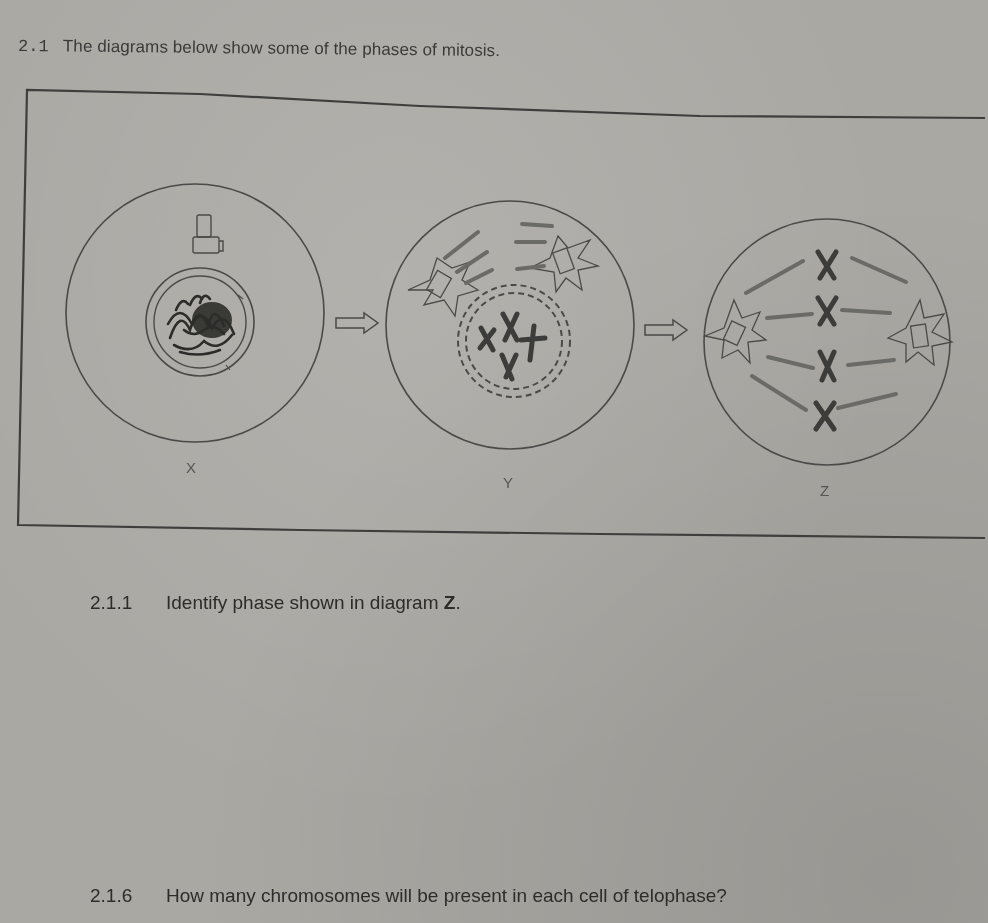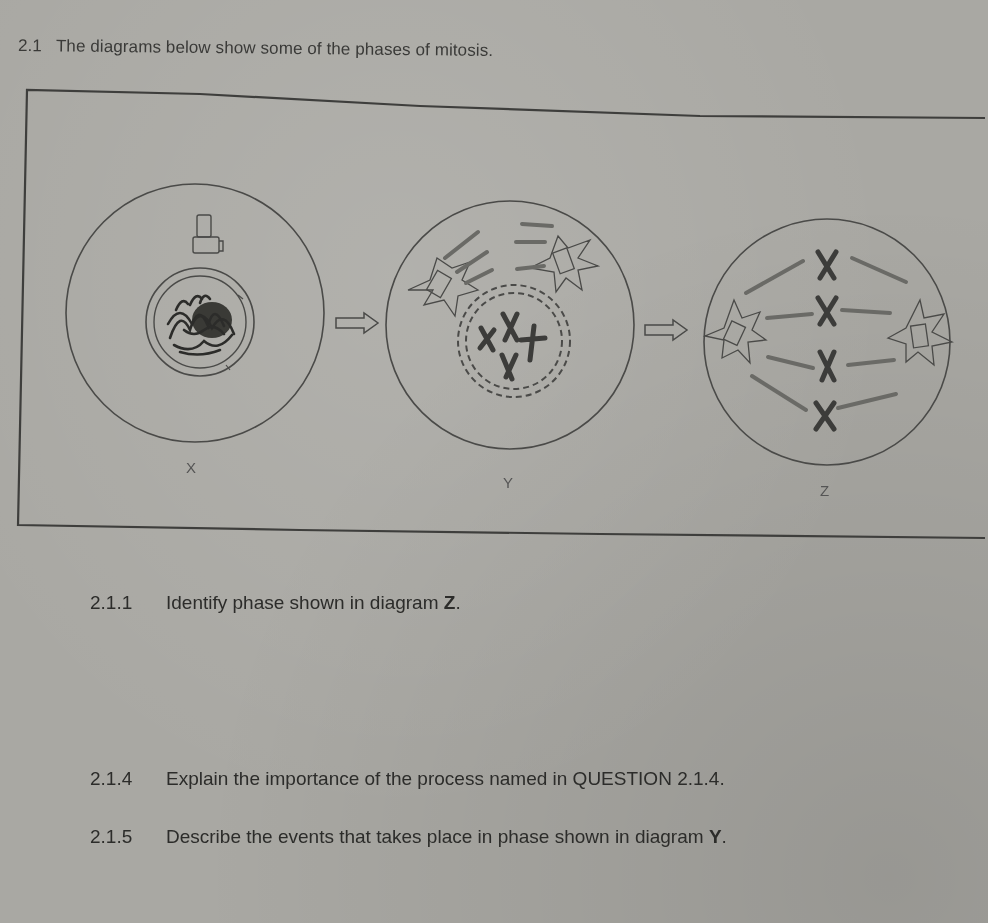--- a/index.html
+++ b/index.html
@@ -11,21 +11,21 @@
       radial-gradient(ellipse at 90% 95%, rgba(0,0,0,0.10), rgba(0,0,0,0) 55%);
     font-family: "Liberation Sans", sans-serif;
     color: #2e2e2c;
   }
   .heading {
     position: absolute; left: 18px; top: 36px;
     font-size: 17px; letter-spacing: 0.1px;
     transform: rotate(0.6deg); transform-origin: left center;
     color: #3a3a38;
   }
-  .heading .num { margin-right: 14px; }
+  .heading .num { margin-right: 14px; font-family: Liberation Mono, monospace; }
   .figure {
     position: absolute; left: 0; top: 0; width: 988px; height: 560px;
   }
   .questions { position: absolute; left: 0; top: 0; width: 988px; height: 805px; }
   .q {
     position: absolute; left: 90px; font-size: 19px; color: #2c2c2a;
     white-space: nowrap; font-family: "Liberation Sans", sans-serif;
   }
   .q .qnum { display: inline-block; width: 76px; }
   .q b { font-weight: bold; }
@@ -149,19 +149,16 @@
       <path d="M816,403 l18,26 M834,403 l-18,26"></path>
     </g>
   </g>
   <text class="cell-label" x="820" y="496" font-size="15">Z</text>
 </svg>
 
 <div class="questions">
   <div class="q" style="top:592px">
     <span class="qnum">2.1.1</span><span>Identify phase shown in diagram </span><b>Z</b><span>.</span>
   </div>
-  <div class="q" style="top:768px">
-    <span class="qnum">2.1.4</span><span>Explain the importance of the process named in QUESTION 2.1.4.</span>
-  </div>
-  <div class="q" style="top:826px">
-    <span class="qnum">2.1.5</span><span>Describe the events that takes place in phase shown in diagram </span><b>Y</b><span>.</span>
+  <div class="q" style="top:885px">
+    <span class="qnum">2.1.6</span><span>How many chromosomes will be present in each cell of telophase?</span>
   </div>
 </div>
 
 </body></html>

